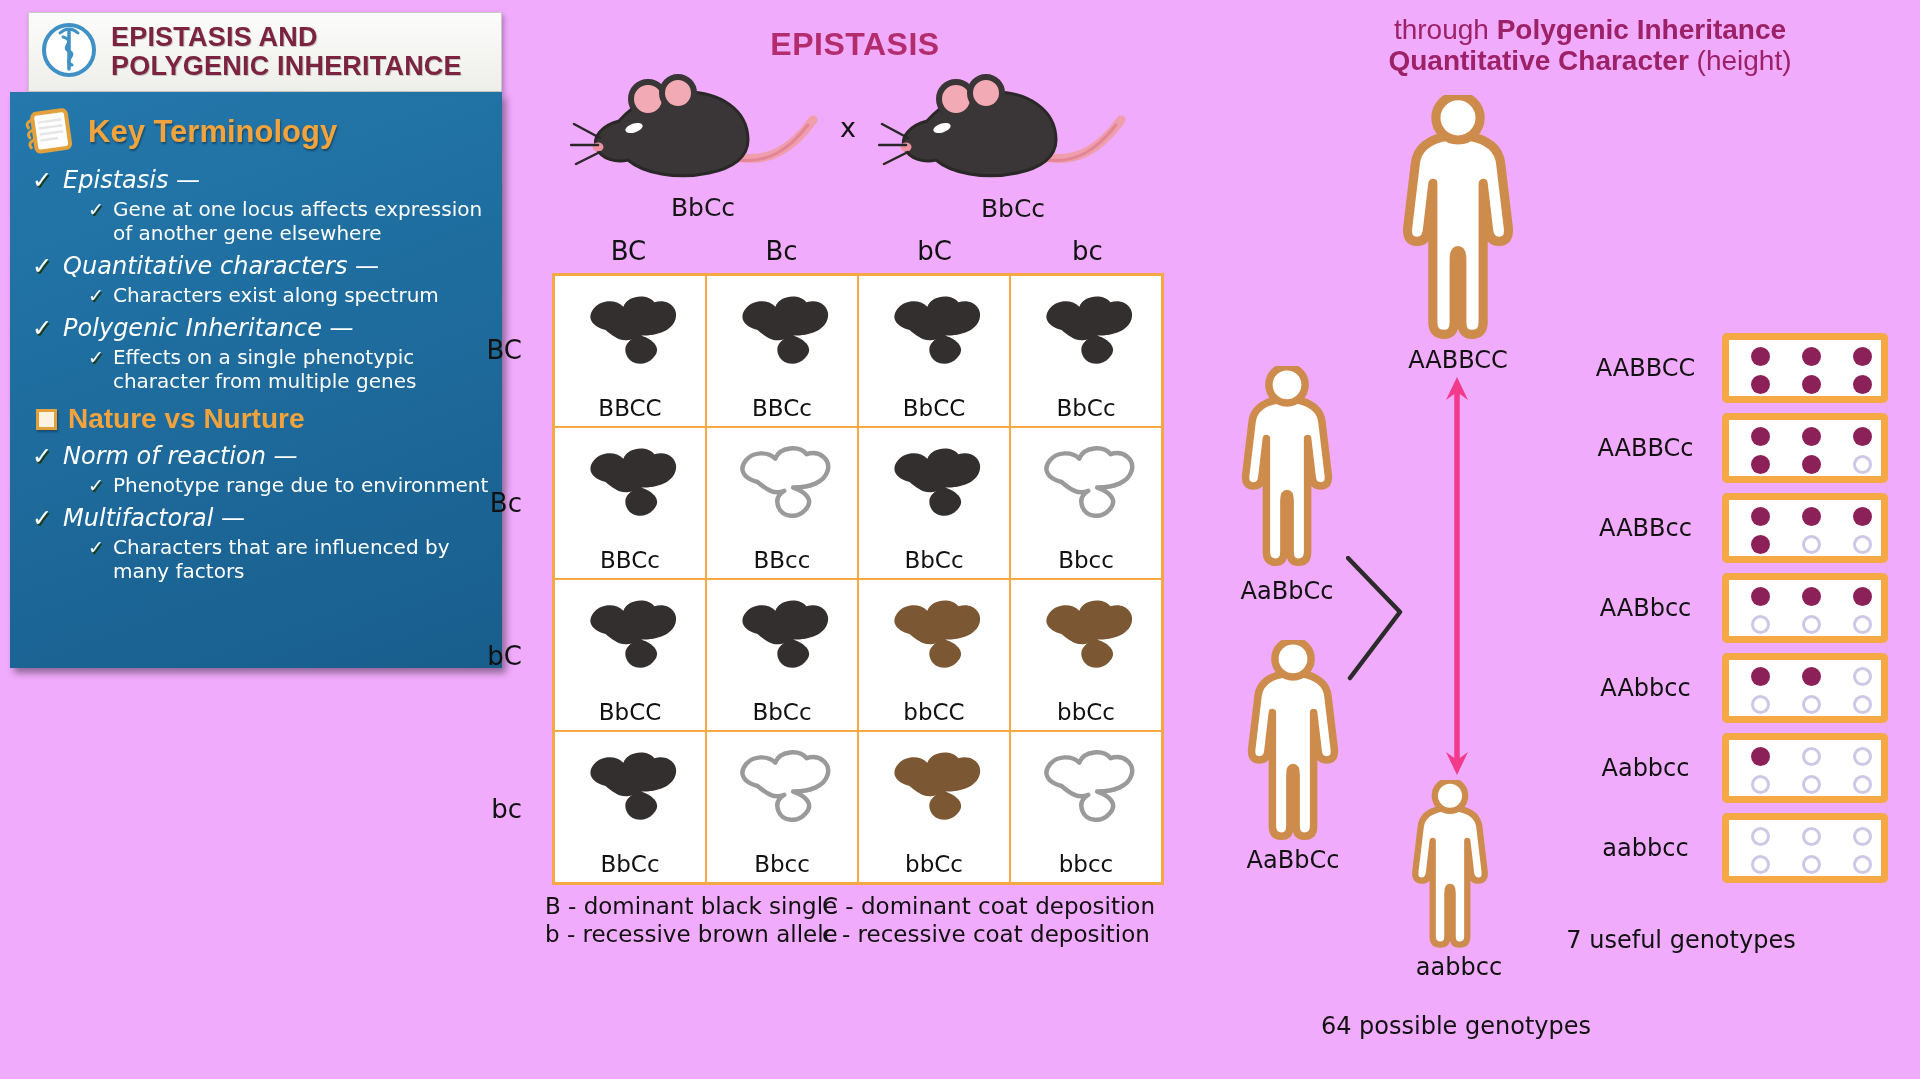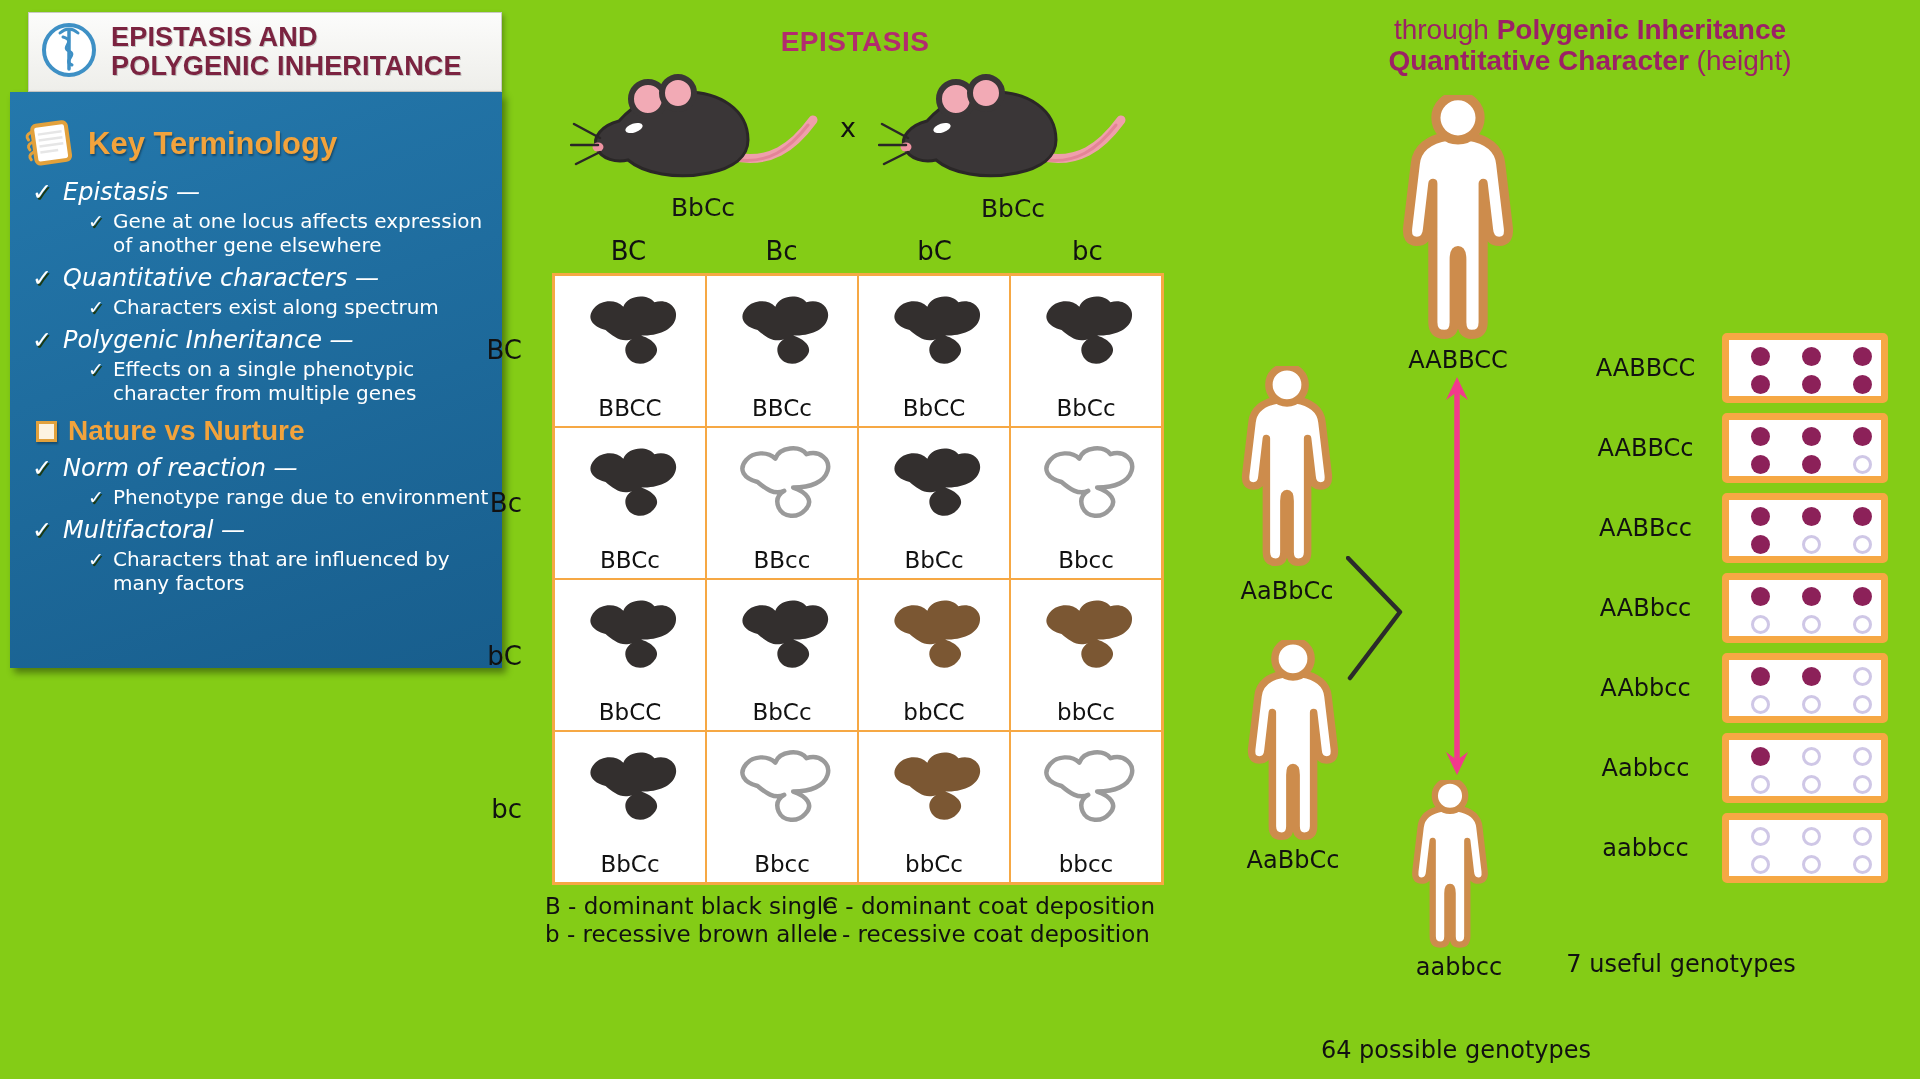--- a/index.html
+++ b/index.html
@@ -1,46 +1,46 @@
 <!DOCTYPE html>
 <html><head>
 <meta charset="utf-8">
 <style>
   html,body{margin:0;padding:0;background:#fff;}
-  .stage{position:relative;width:1920px;height:1079px;background:#84cc16;overflow:hidden;
+  .stage{position:relative;width:1920px;height:1079px;background:#f0abfc;overflow:hidden;
          font-family:"DejaVu Sans",sans-serif;color:#111;}
   .abs{position:absolute;}
 
   
   .hdr-box{left:28px;top:12px;width:474px;height:80px;background:linear-gradient(#fcfcfb,#eeeeea);
            border:1px solid #c9c9c5;box-shadow:2px 3px 5px rgba(0,0,0,.28);
            display:flex;align-items:center;gap:12px;padding:0 10px;box-sizing:border-box;}
   .hdr-title{font-family:"Liberation Sans",sans-serif;font-weight:bold;font-size:27px;line-height:29px;
              color:var(--maroon);letter-spacing:.2px;text-shadow:1px 1px 0 rgba(110,110,110,.35);}
 
   
   .sidebar{left:10px;top:92px;width:492px;height:576px;background:linear-gradient(160deg,#2478ac,#185e8d);
-           box-shadow:4px 5px 7px rgba(0,0,0,.4);padding:26px 10px 0 14px;box-sizing:border-box;}
+           box-shadow:4px 5px 7px rgba(0,0,0,.4);padding:14px 10px 0 14px;box-sizing:border-box;}
   .kt-head{display:flex;align-items:center;gap:12px;margin-bottom:8px;}
   .kt-head-text{color:var(--orange);font-family:"Liberation Sans",sans-serif;font-weight:bold;font-size:31px;
                 text-shadow:1px 2px 2px rgba(0,0,0,.35);}
   .kt-item{color:#fff;}
   .lvl1{font-style:italic;font-size:24px;margin:7px 0 3px 8px;display:flex;gap:11px;align-items:baseline;}
   .lvl2{font-size:20px;margin:2px 0 5px 64px;width:402px;display:flex;gap:9px;align-items:baseline;line-height:1.2;}
   .lvl0{margin:10px 0 5px 12px;display:flex;gap:11px;align-items:center;color:var(--orange);
         font-family:"Liberation Sans",sans-serif;font-weight:bold;font-size:28px;}
   .chk{font-style:normal;font-weight:bold;color:#fff;text-shadow:1.5px 1.5px 0 #1c3a12;}
   .lvl1 .chk{font-size:24px;}
   .lvl2 .chk{font-size:19px;}
   .sq{width:15px;height:15px;background:#fdf3e0;border:3px solid #e2a13c;display:inline-block;
       box-shadow:1px 2px 2px rgba(0,0,0,.3);flex:none;}
 
   
   .mid-title{left:705px;top:26px;width:300px;text-align:center;font-family:"Liberation Sans",sans-serif;
-             font-weight:bold;font-size:28px;color:var(--pinktitle);letter-spacing:.5px;}
+             font-weight:bold;font-size:32px;color:var(--pinktitle);letter-spacing:.5px;}
   .parent-label{width:150px;text-align:center;font-size:25px;color:#151515;}
   .cross{left:826px;top:112px;width:44px;text-align:center;font-size:27px;color:#111;}
 
   .pcolh{left:552px;top:236px;width:612px;display:grid;grid-template-columns:repeat(4,153px);
          text-align:center;font-size:26px;color:#111;}
   .prowh{left:452px;top:273px;width:88px;height:612px;display:grid;grid-template-rows:repeat(4,153px);
          font-size:26px;color:#111;}
   .prowh div{display:flex;align-items:center;justify-content:flex-end;padding-right:18px;}
   .punnett{left:552px;top:273px;border:2px solid var(--gridorange);background:#fff;
            display:grid;grid-template-columns:repeat(4,152px);grid-template-rows:repeat(4,152px);}
@@ -54,21 +54,21 @@
             color:var(--ptitle);font-family:"Liberation Sans",sans-serif;}
   .qc-title .b{font-weight:bold;}
   .fig-label{text-align:center;font-size:24px;color:#111;}
   .geno-label{position:absolute;width:135px;text-align:center;font-size:24px;color:#111;}
   .dotbox{position:absolute;width:166px;height:70px;border:7px solid var(--boxorange);border-radius:5px;
           background:#fff;box-sizing:border-box;display:grid;grid-template-columns:repeat(3,19px);
           column-gap:32px;row-gap:9px;padding:7px 0 0 22px;align-content:start;}
   .dot{width:19px;height:19px;border-radius:50%;}
   .dot.f{background:var(--dotfill);}
   .dot.e{background:#fff;border:3.5px solid var(--dotring);box-sizing:border-box;}
-  .cap{font-size:24px;color:#111;text-align:center;margin-top:24px;}
+  .cap{font-size:24px;color:#111;text-align:center;}
 </style>
 </head>
 <body>
 
 <div class="stage" style="--maroon: #7b2340; --orange: #f2a33c; --gridorange: #f6a844; --boxorange: #f6a844; --pinktitle: #b22c6e; --ptitle: #9c2166; --dotfill: #8c2159; --dotring: #cfc7e6;">
 
   <div class="abs hdr-box">
     <span>
       <svg width="60" height="60" viewBox="0 0 60 60">
         <circle cx="30" cy="30" r="25" fill="#fff" stroke="#3e90c5" stroke-width="4"></circle>

